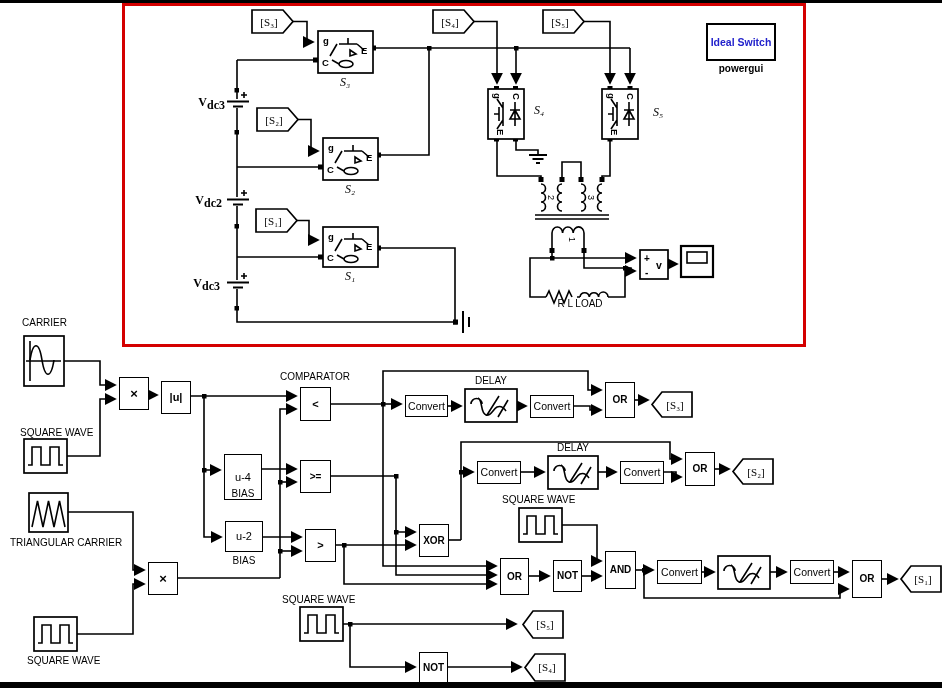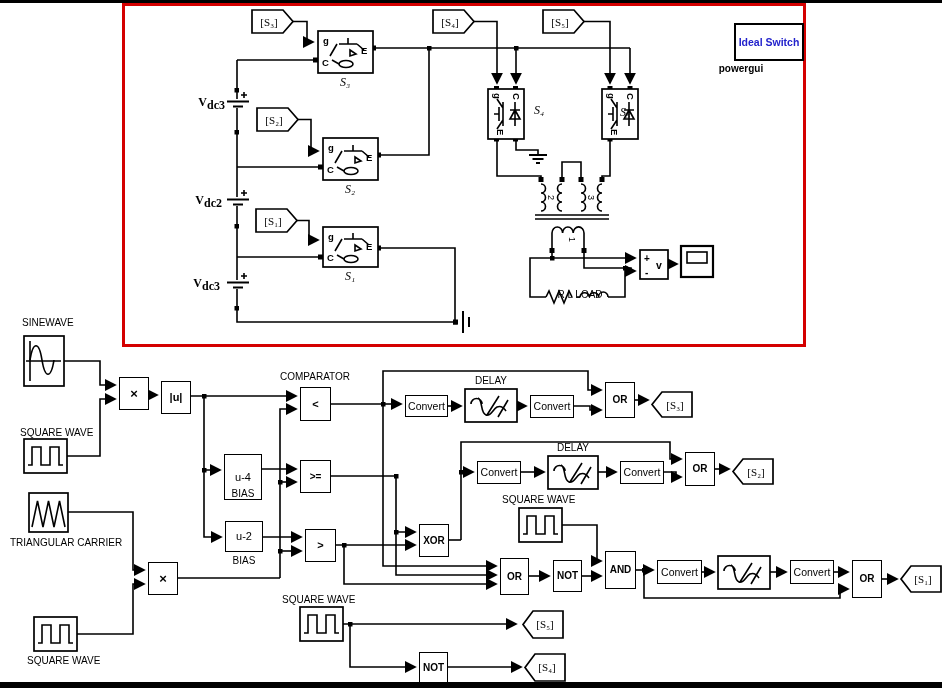--- a/index.html
+++ b/index.html
@@ -19,21 +19,21 @@
            font:11px "Liberation Serif",serif;background:transparent;}
   .slabel{position:absolute;font:italic 12px "Liberation Serif",serif;text-align:center;}
   .vlabel{position:absolute;font:bold 12px "Liberation Serif",serif;text-align:right;}
   .vlabel sub{font-size:12px;}
   #pwr-title{position:absolute;left:645px;top:148px;width:155px;text-align:center;
              font:bold 16.5px "Liberation Serif",serif;color:#ee0000;letter-spacing:.3px;}
   #pwm-title{position:absolute;left:350px;top:346px;width:345px;text-align:center;
              font:bold 14px "Liberation Serif",serif;color:#007a00;letter-spacing:.2px;}
   #powergui{position:absolute;left:706px;top:23px;width:70px;height:38px;border:2px solid #000;
             box-sizing:border-box;display:flex;align-items:center;justify-content:center;
-            color:#2222cc;font-weight:bold;font-size:10.5px;background:#fff;margin-left:28px;}
+            color:#2222cc;font-weight:bold;font-size:10.5px;background:#fff;}
   #powergui-lbl{position:absolute;left:706px;top:63px;width:70px;text-align:center;
                 font-weight:bold;font-size:10px;}
   .w{fill:none;stroke:#000;stroke-width:1.6px;}
   .w2{fill:none;stroke:#000;stroke-width:2px;}
   .wa{marker-end:url(#ar);}
   .jd{fill:#000;stroke:none;}
   .brect{fill:#fff;stroke:#000;stroke-width:1.7px;}
   .pin{font-size:9.5px;font-weight:bold;}
 </style>
 </head>
@@ -397,30 +397,30 @@
   <div class="tag-txt" style="left:659px;top:394px;width:32px;height:21px;">[S₃]</div>
   <div class="tag-txt" style="left:740px;top:461px;width:32px;height:21px;">[S₂]</div>
   <div class="tag-txt" style="left:907px;top:568px;width:32px;height:21px;">[S₁]</div>
   <div class="tag-txt" style="left:529px;top:613px;width:32px;height:21px;">[S₅]</div>
   <div class="tag-txt" style="left:531px;top:656px;width:32px;height:21px;">[S₄]</div>
 
   <div class="slabel" style="left:325px;top:75px;width:40px;">S₃</div>
   <div class="slabel" style="left:330px;top:182px;width:40px;">S₂</div>
   <div class="slabel" style="left:330px;top:269px;width:40px;">S₁</div>
   <div class="slabel" style="left:528px;top:103px;width:22px;">S₄</div>
-  <div class="slabel" style="left:614px;top:105px;width:22px;font-style:italic;">S₅</div>
+  <div class="slabel" style="left:647px;top:105px;width:22px;font-style:italic;">S₅</div>
 
   <div class="vlabel" style="left:189px;top:95px;width:36px;"><span>V</span><sub>dc3</sub></div>
   <div class="vlabel" style="left:186px;top:193px;width:36px;"><span>V</span><sub>dc2</sub></div>
   <div class="vlabel" style="left:184px;top:276px;width:36px;"><span>V</span><sub>dc3</sub></div>
 
-  <div class="lbl" style="left:545px;top:289px;width:70px;">
+  <div class="lbl" style="left:545px;top:298px;width:70px;">
       <span class="c" style="display:block;">R L LOAD</span>
     </div>
-  <div class="lbl" style="left:22px;top:317px;">SINEWAVE</div>
+  <div class="lbl" style="left:22px;top:317px;">CARRIER</div>
   <div class="lbl" style="left:20px;top:427px;">SQUARE WAVE</div>
   <div class="lbl" style="left:10px;top:537px;">TRIANGULAR CARRIER</div>
   <div class="lbl" style="left:27px;top:655px;">SQUARE WAVE</div>
   <div class="lbl" style="left:280px;top:371px;text-align:right;">COMPARATOR</div>
   <div class="lbl c" style="left:224px;top:488px;width:38px;">BIAS</div>
   <div class="lbl c" style="left:225px;top:555px;width:38px;">BIAS</div>
   <div class="lbl c" style="left:465px;top:375px;width:52px;">DELAY</div>
   <div class="lbl c" style="left:548px;top:442px;width:50px;">DELAY</div>
   <div class="lbl" style="left:502px;top:494px;">SQUARE WAVE</div>
   <div class="lbl" style="left:282px;top:594px;">SQUARE WAVE</div>

